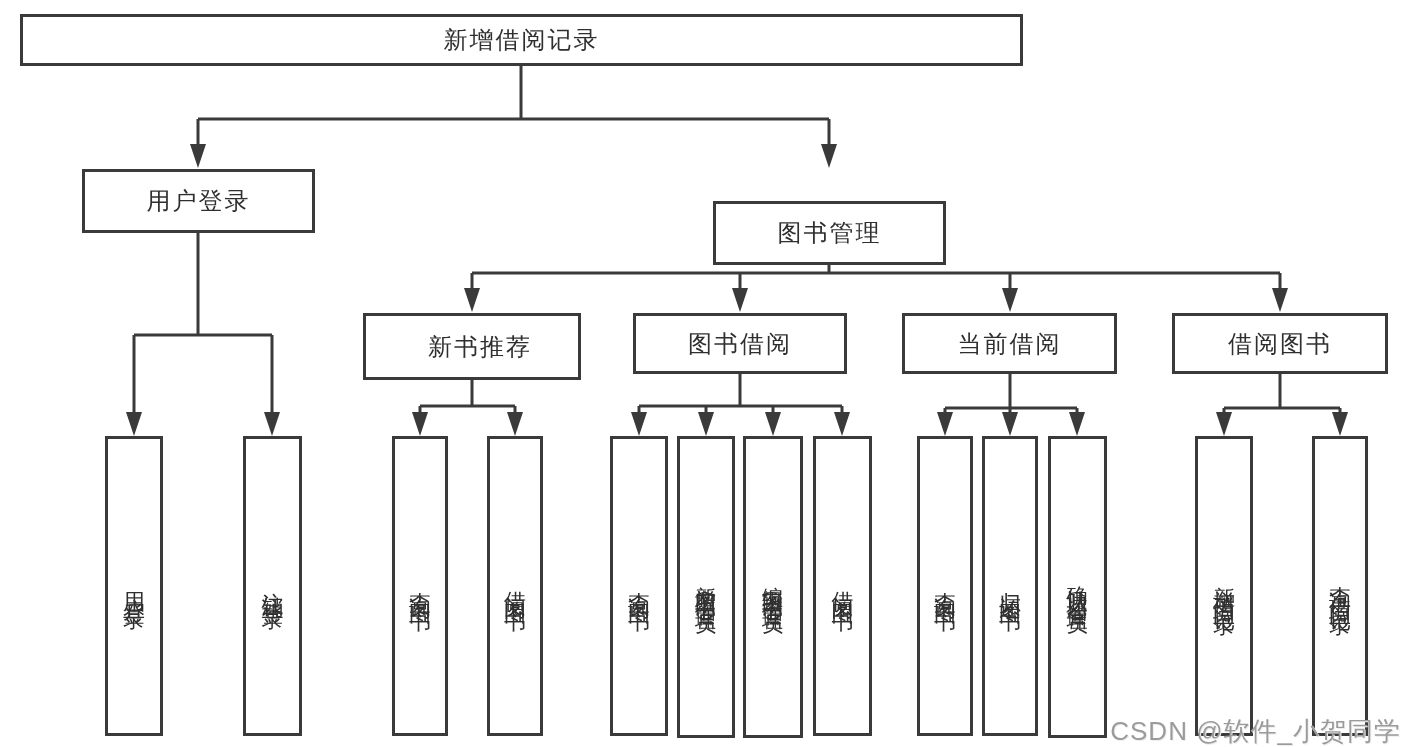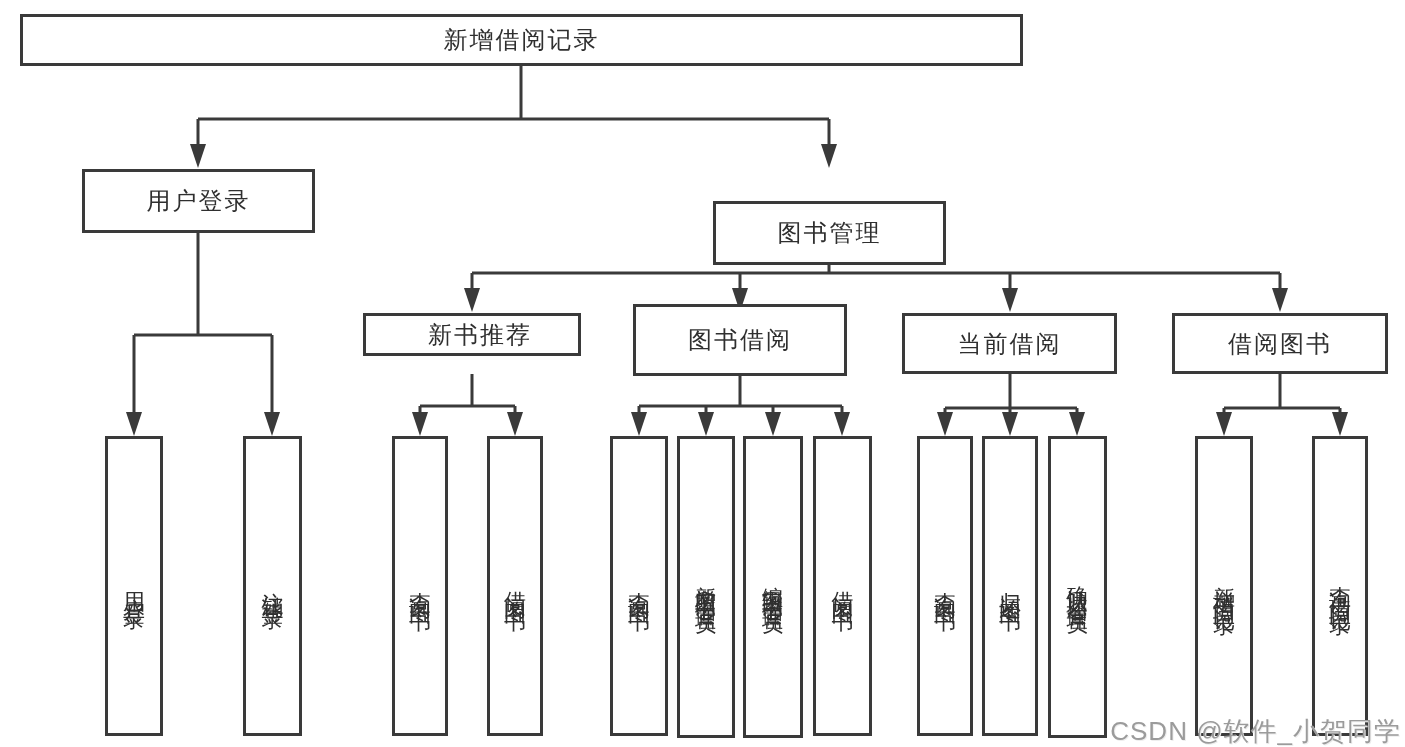--- a/index.html
+++ b/index.html
@@ -102,24 +102,24 @@
     <span class="lbl">新增借阅记录</span>
   </div>
 
   <div class="box" style="left:82px; top:169px; width:233px; height:64px;">
     <span class="lbl">用户登录</span>
   </div>
   <div class="box" style="left:713px; top:169px; width:233px; height:64px;margin-top:32px;">
     <span class="lbl">图书管理</span>
   </div>
 
-  <div class="box" style="left:363px; top:313px; width:218px; height:43px;padding-left:16px;">
+  <div class="box" style="left:363px; top:313px; width:218px; height:67px;padding-left:16px;">
     <span class="lbl">新书推荐</span>
   </div>
-  <div class="box" style="left:633px; top:304px; width:214px; height:72px;">
+  <div class="box" style="left:633px; top:313px; width:214px; height:61px;">
     <span class="lbl">图书借阅</span>
   </div>
   <div class="box" style="left:902px; top:313px; width:215px; height:61px;">
     <span class="lbl">当前借阅</span>
   </div>
   <div class="box" style="left:1172px; top:313px; width:216px; height:61px;">
     <span class="lbl">借阅图书</span>
   </div>
 
   <div class="box leaf" style="left:105px; top:436px; width:58px; height:300px;">

